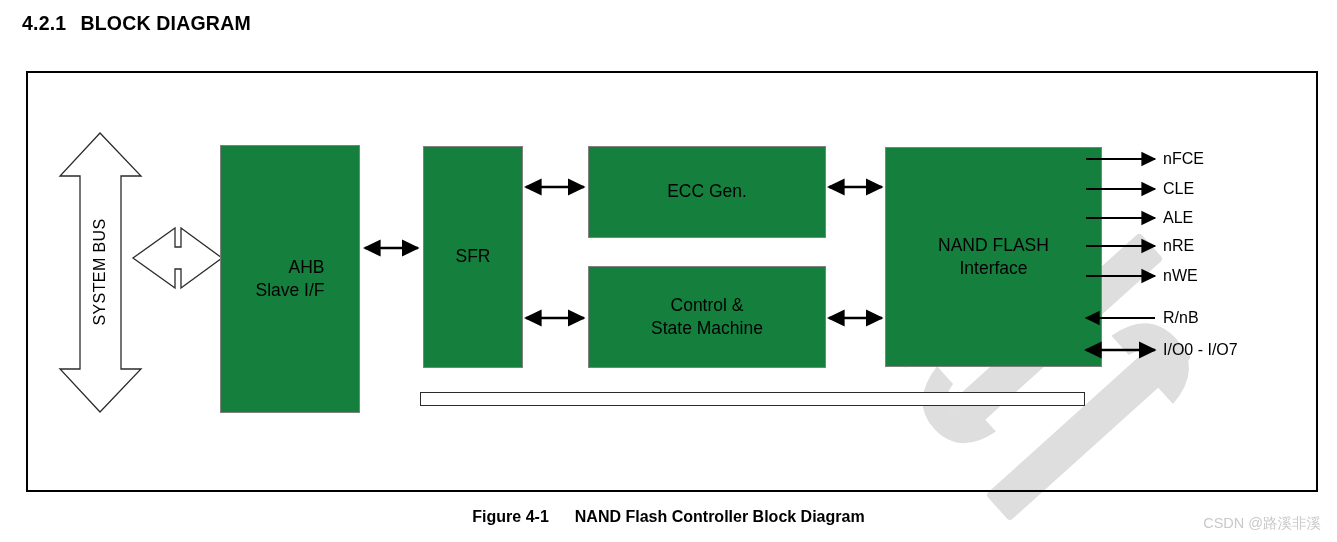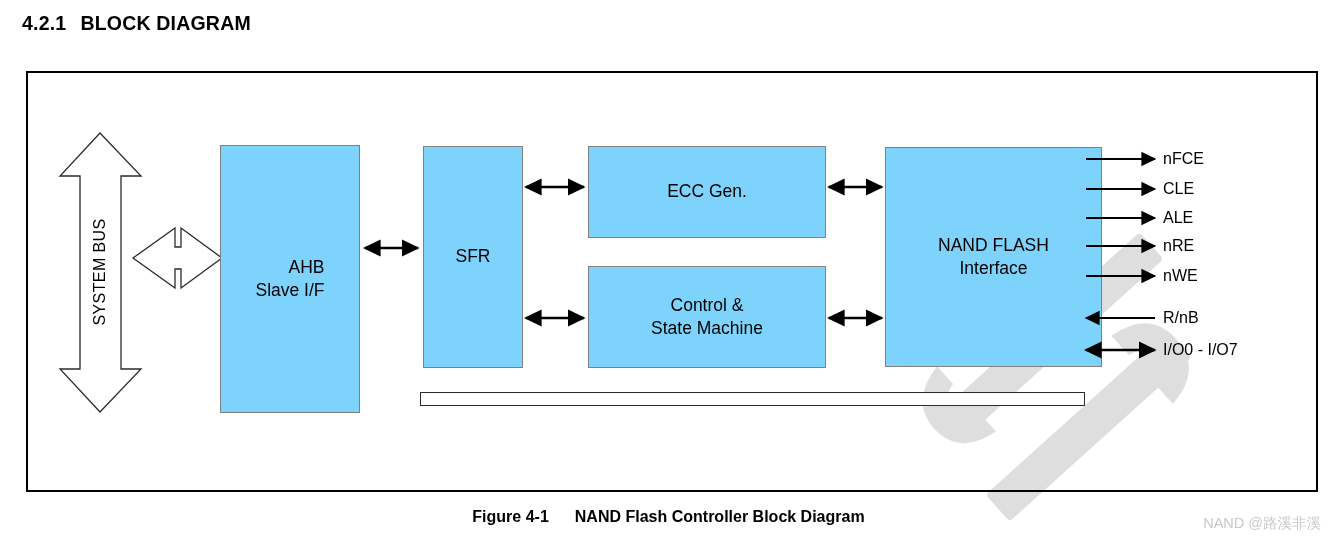--- a/index.html
+++ b/index.html
@@ -52,21 +52,21 @@
     pointer-events: none;
     z-index: 0;
   }
   .watermark svg { display: block; }
 
   
   .blk {
     position: absolute;
     box-sizing: border-box;
     border: 1.4px solid #808080;
-    background: #7dd3fc;
+    background: #15803d;
     display: flex;
     align-items: center;
     justify-content: center;
     text-align: center;
     font-size: 17.5px;
     line-height: 1.34;
     color: #000000;
     z-index: 2;
   }
   .blk .lines { white-space: pre-line; }
@@ -234,15 +234,15 @@
   <div class="sig-label" style="top:218px">ALE</div>
   <div class="sig-label" style="top:246px">nRE</div>
   <div class="sig-label" style="top:276px">nWE</div>
   <div class="sig-label" style="top:318px">R/nB</div>
   <div class="sig-label" style="top:350px">I/O0 - I/O7</div>
 
   <div class="figure-caption">
     <span class="fignum">Figure 4-1</span><span>NAND Flash Controller Block Diagram</span>
   </div>
 
-  <div class="csdn-watermark">NAND @路溪非溪</div>
+  <div class="csdn-watermark">CSDN @路溪非溪</div>
 
 </div>
 
 </body></html>

